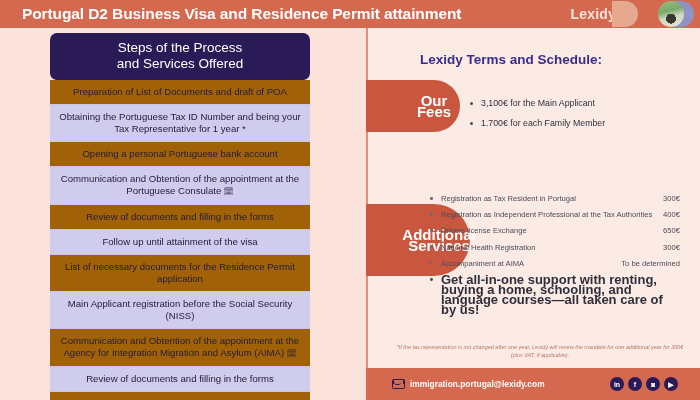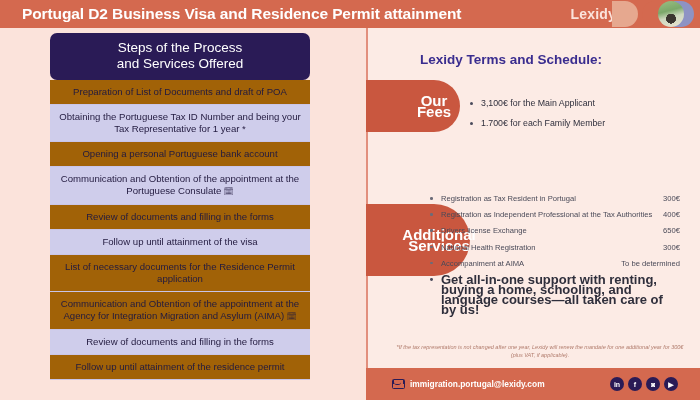--- a/index.html
+++ b/index.html
@@ -160,20 +160,21 @@
     <span>and Services Offered</span>
   </div>
   <div id="steps-rows">
       <div class="step odd"><span>Preparation of List of Documents and draft of POA</span></div>
       <div class="step even"><span>Obtaining the Portuguese Tax ID Number and being your Tax Representative for 1 year *</span></div>
       <div class="step odd"><span>Opening a personal Portuguese bank account</span></div>
       <div class="step even"><span>Communication and Obtention of the appointment at the Portuguese Consulate</span><span class="ico"> 🗓</span></div>
       <div class="step odd"><span>Review of documents and filling in the forms</span></div>
       <div class="step even"><span>Follow up until attainment of the visa</span></div>
       <div class="step odd"><span>List of necessary documents for the Residence Permit application</span></div>
+      <div class="step even"><span>Main Applicant registration before the Social Security (NISS)</span></div>
       <div class="step odd"><span>Communication and Obtention of the appointment at the Agency for Integration Migration and Asylum (AIMA)</span><span class="ico"> 🗓</span></div>
       <div class="step even"><span>Review of documents and filling in the forms</span></div>
       <div class="step odd"><span>Follow up until attainment of the residence permit</span></div>
     </div>
 
 </div>
 
 <div class="pay-title">Lexidy Terms and Schedule:</div>
 
 <div class="pill fees">Our Fees</div>

